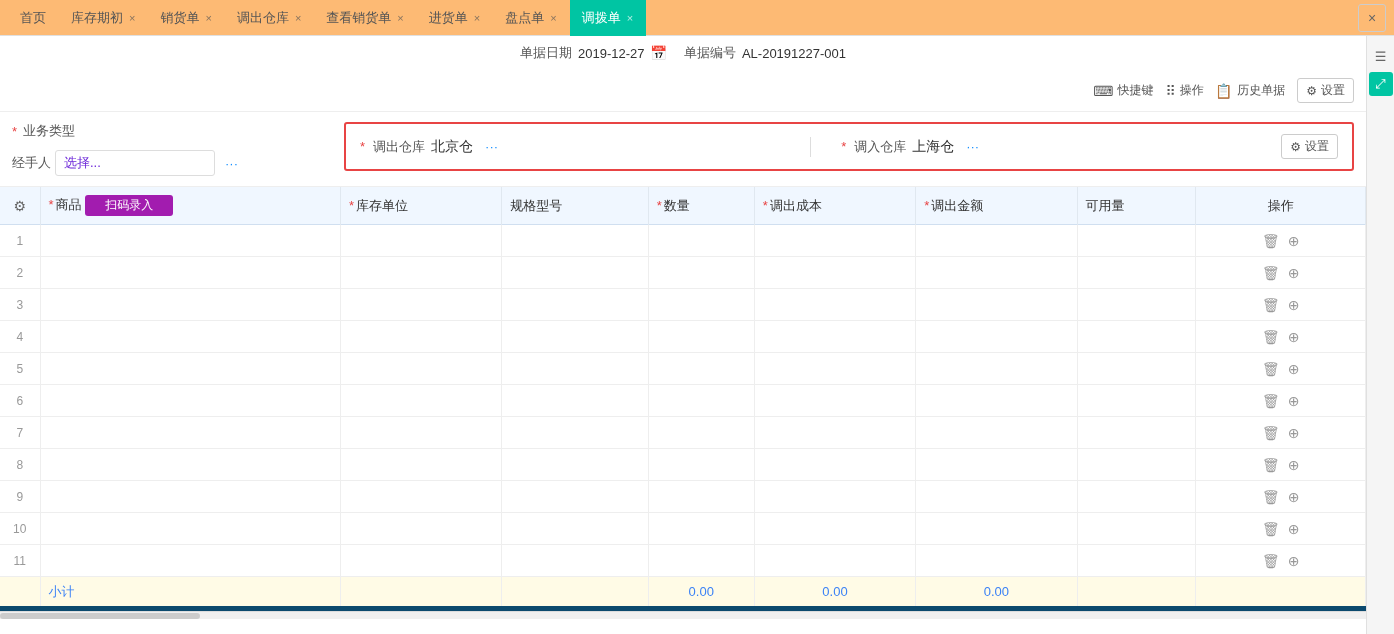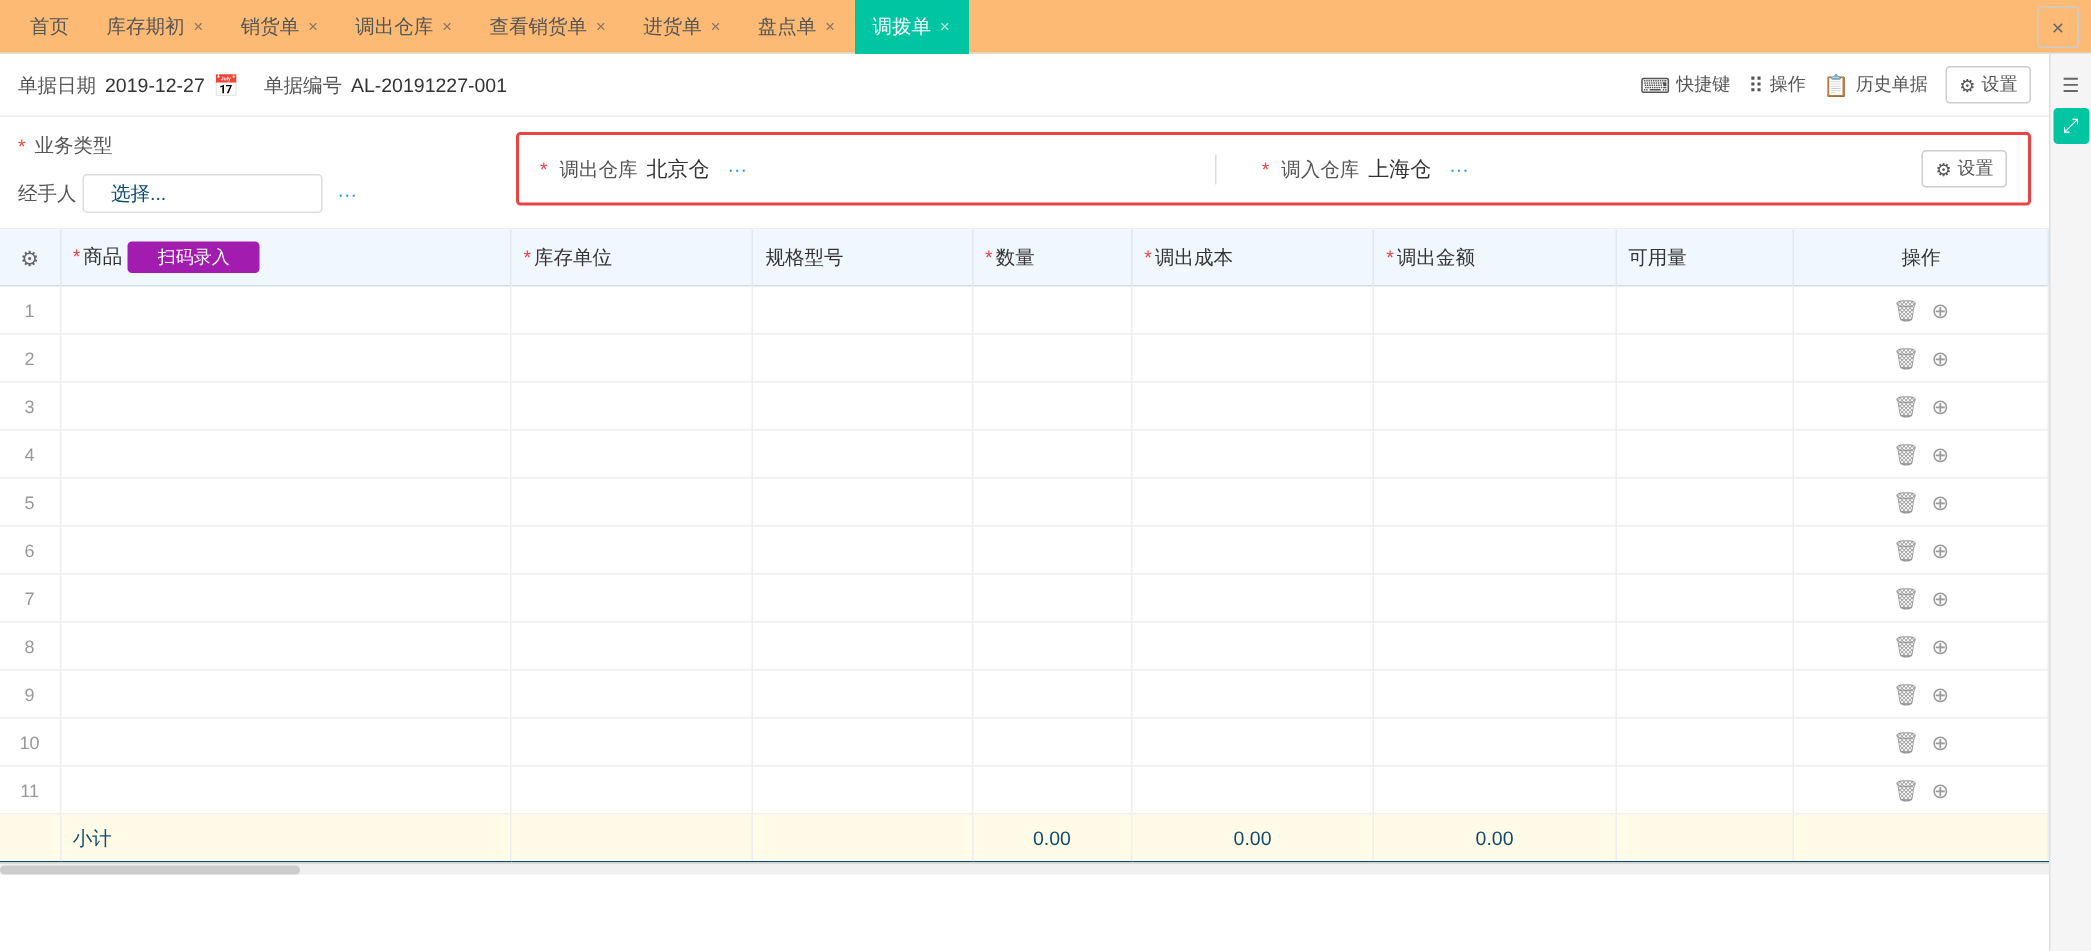--- a/index.html
+++ b/index.html
@@ -54,20 +54,21 @@
     }
     
     
     .toolbar {
       display: flex;
       align-items: center;
       padding: 8px 12px;
       border-bottom: 1px solid #eee;
       gap: 16px;
       flex-wrap: wrap;
+      flex-direction: column;
     }
     .toolbar-left {
       display: flex;
       align-items: center;
       gap: 16px;
     }
     .field-group {
       display: flex;
       align-items: center;
       gap: 6px;
@@ -205,22 +206,22 @@
       color: #999;
       width: 40px;
       font-size: 12px;
     }
     .subtotal-row {
       background: #fffbe6;
     }
     .subtotal-row td {
       padding: 4px 8px;
       font-size: 13px;
-      color: #0c4a6e;
-      border-bottom: 1px solid #0c4a6e;
+      color: #3b82f6;
+      border-bottom: 5px solid #0c4a6e;
     }
     .action-icons {
       display: flex;
       align-items: center;
       justify-content: center;
       gap: 8px;
       padding: 0 8px;
     }
     .action-icon {
       cursor: pointer;
@@ -374,21 +375,21 @@
 
   <div class="form-area">
     <div class="form-left">
       <div class="form-field">
         <span class="required-star">*</span>
         <span class="field-label">业务类型</span>
       </div>
       <div class="form-field">
         <span class="field-label">经手人</span>
         <div class="field-select" style="min-width:160px;">
-          <span class="select-value" style="color:#0c4a6e;margin-left:10px;">选择...</span>
+          <span class="select-value" style="color:#6d28d9;">选择...</span>
         </div>
         <span class="more-btn">···</span>
       </div>
     </div>
 
     <div class="form-right">
       <div class="warehouse-section">
         <span class="required-star">*</span>
         <span class="field-label">调出仓库</span>
         <span class="warehouse-value">北京仓</span>

